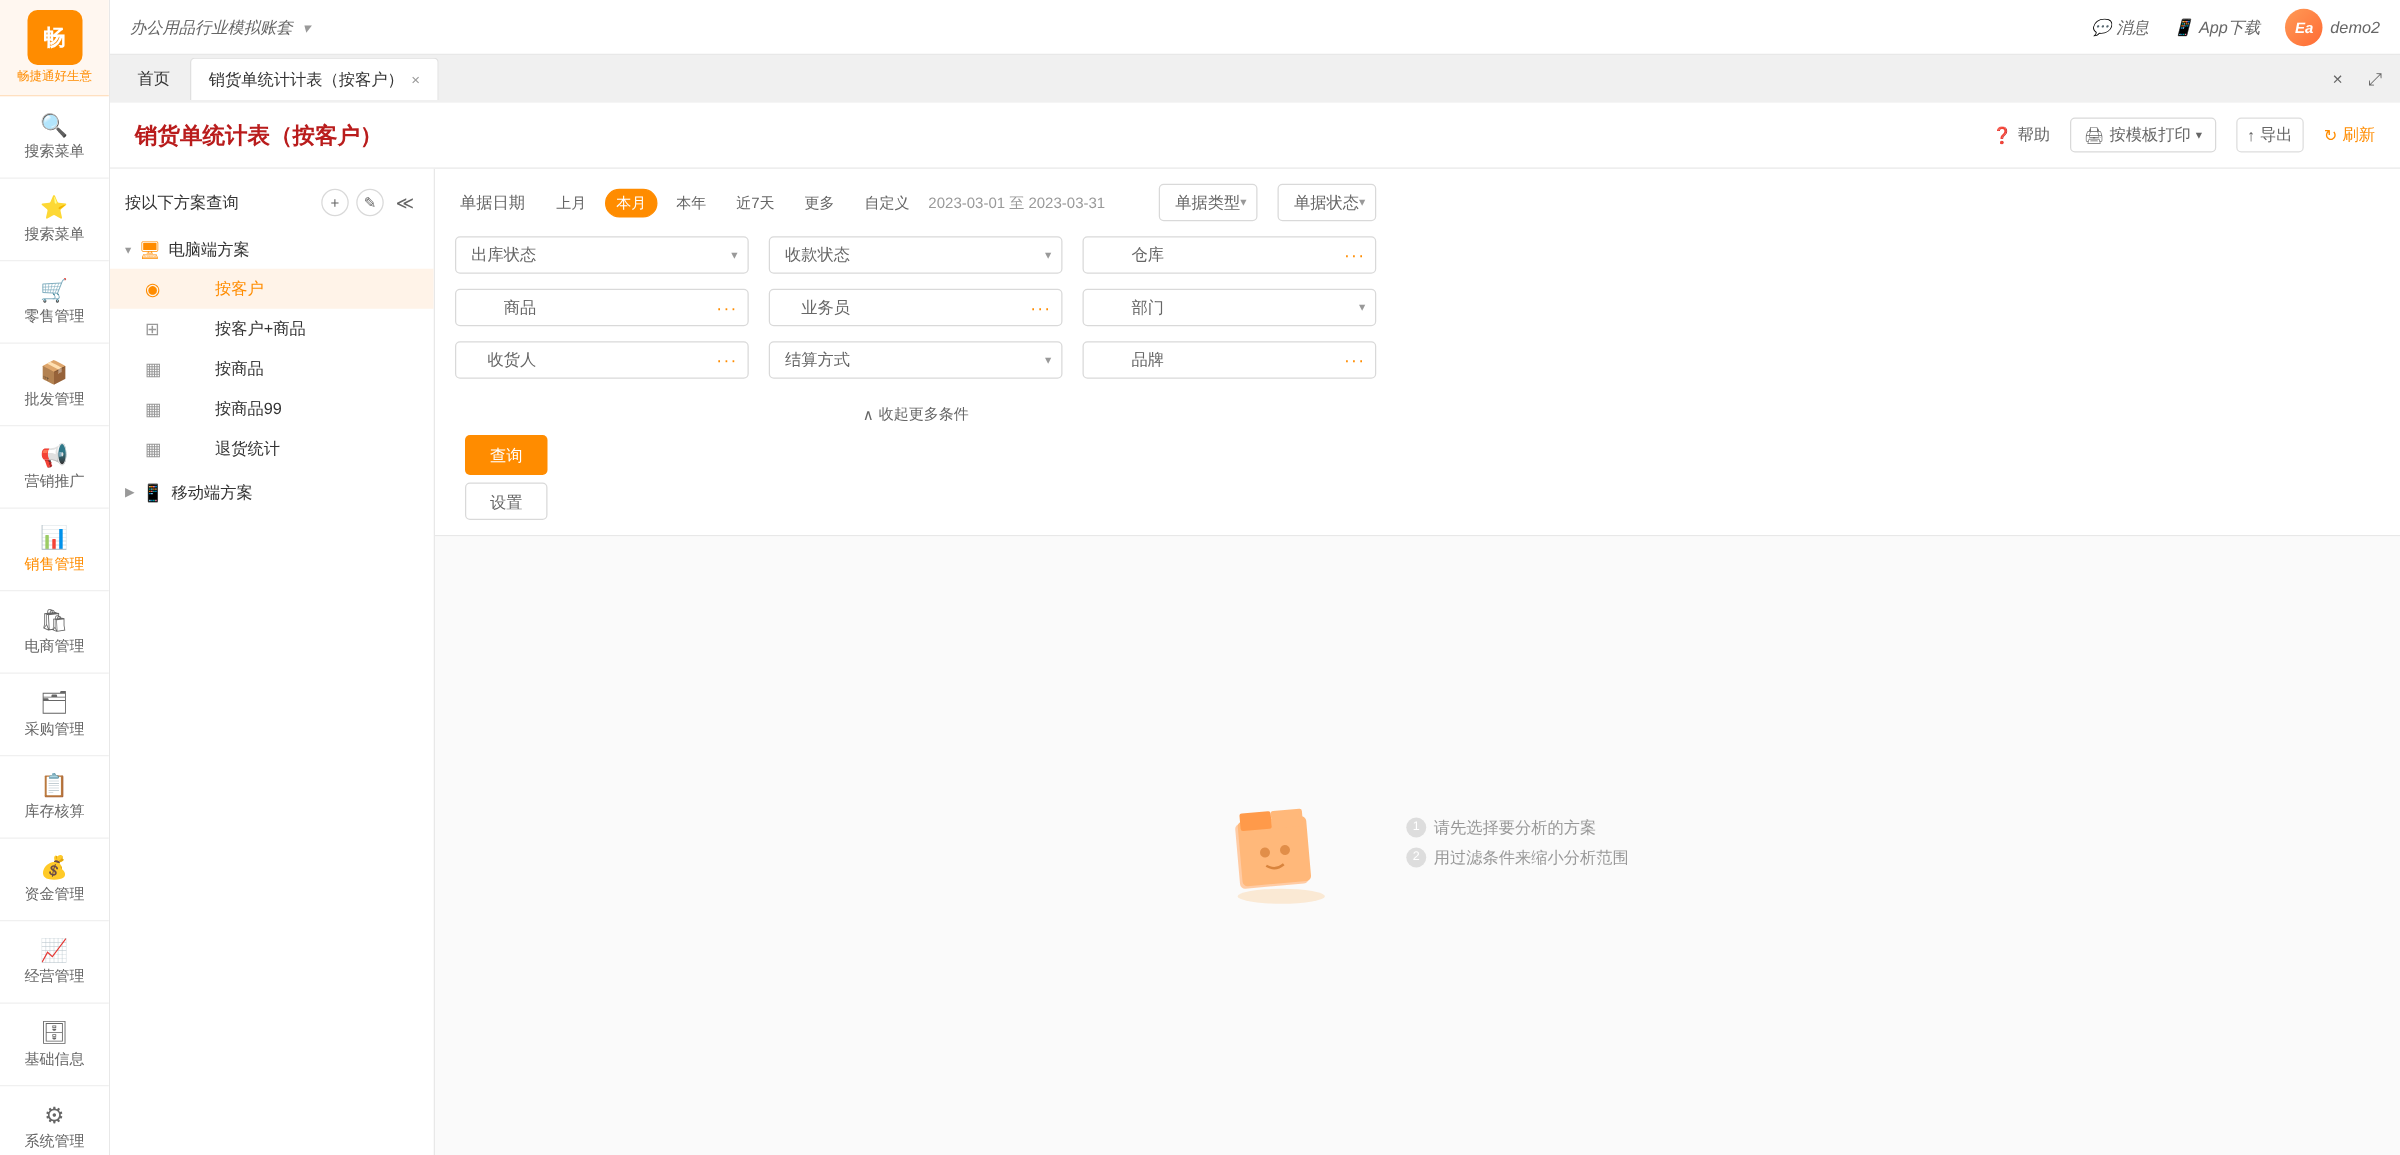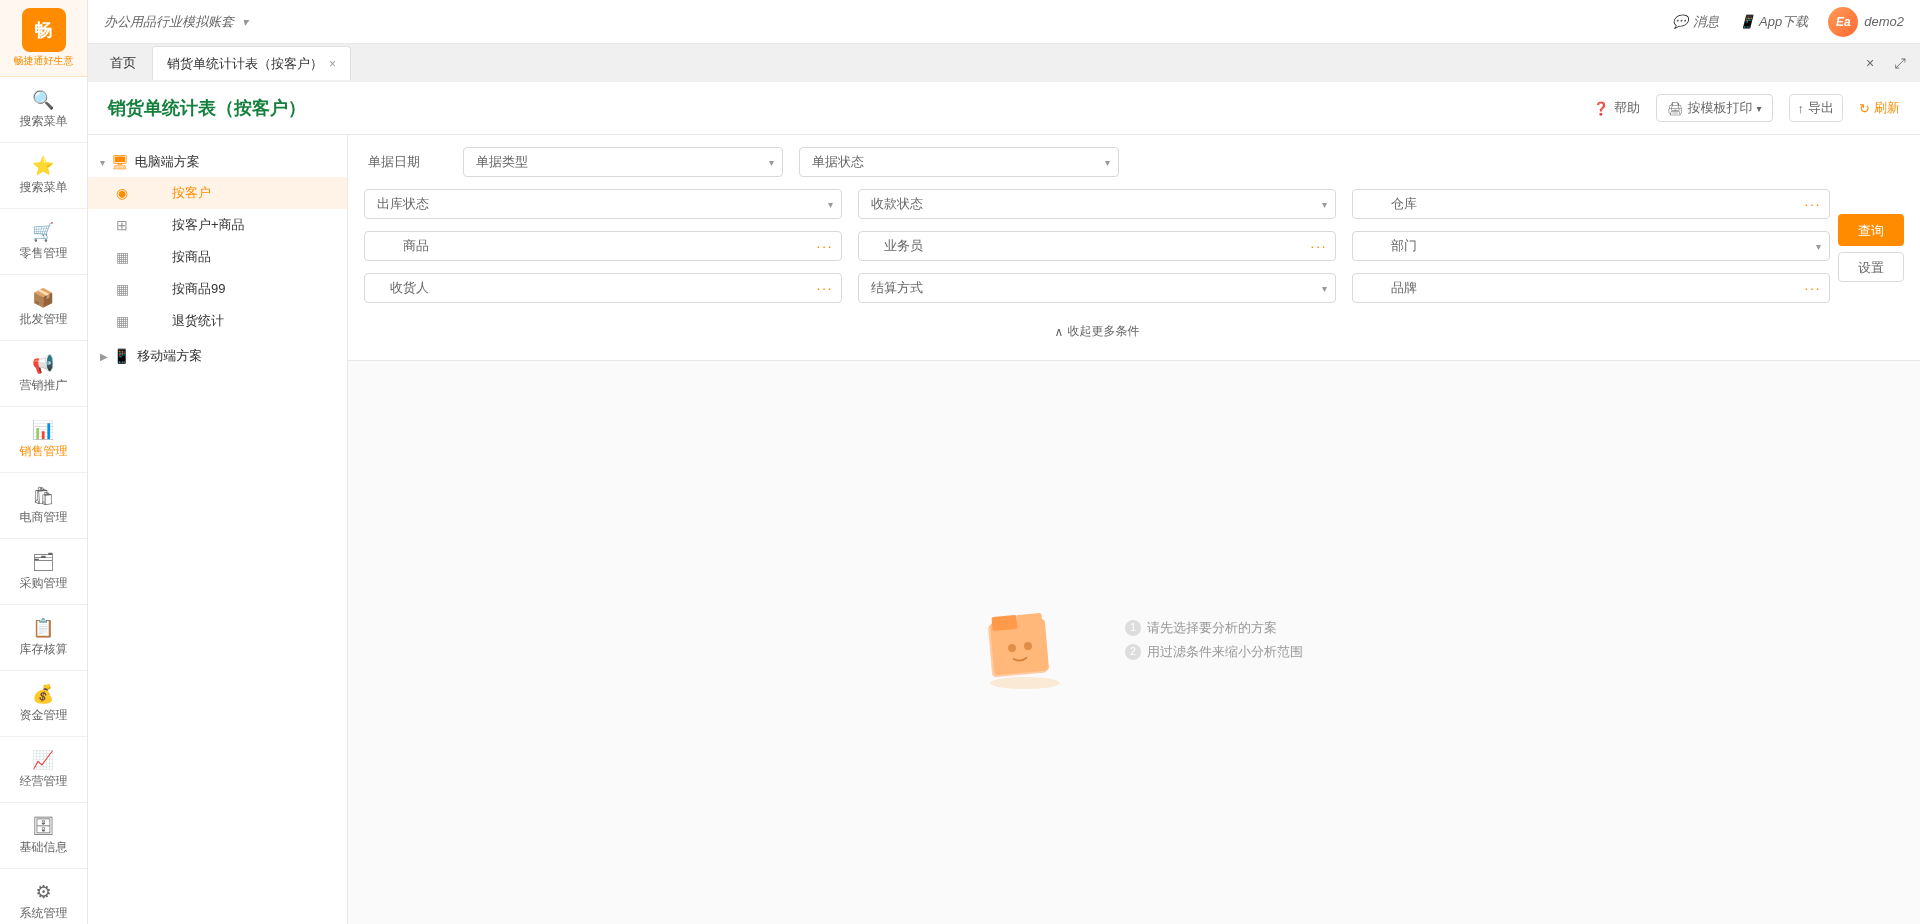--- a/index.html
+++ b/index.html
@@ -30,21 +30,21 @@
     .tab-bar { height: 38px; background: #f0f0f0; display: flex; align-items: center; flex-shrink: 0; padding: 0 8px; gap: 2px; }
     .tab { height: 34px; display: flex; align-items: center; padding: 0 14px; border-radius: 4px 4px 0 0; cursor: pointer; font-size: 13px; gap: 6px; }
     .tab.home-tab { background: transparent; color: #333; }
     .tab.active-tab { background: #fff; color: #333; border: 1px solid #e0e0e0; border-bottom: none; }
     .tab .tab-close { font-size: 12px; color: #999; cursor: pointer; }
     .window-controls { margin-left: auto; display: flex; gap: 6px; }
     .win-btn { width: 24px; height: 24px; border-radius: 50%; display: flex; align-items: center; justify-content: center; cursor: pointer; font-size: 14px; color: #666; }
 
     
     .page-header { background: #fff; padding: 12px 20px; border-bottom: 1px solid #e8e8e8; display: flex; align-items: center; justify-content: space-between; flex-shrink: 0; }
-    .page-title { font-size: 18px; font-weight: bold; color: #15803d; }
+    .page-title { font-size: 18px; font-weight: bold; color: #b91c1c; }
     .page-actions { display: flex; align-items: center; gap: 16px; }
     .action-btn { display: flex; align-items: center; gap: 4px; cursor: pointer; color: #666; font-size: 13px; }
     .export-btn { display: flex; align-items: center; gap: 4px; cursor: pointer; color: #666; font-size: 13px; padding: 4px 8px; border: 1px solid #ddd; border-radius: 4px; }
     .refresh-btn { display: flex; align-items: center; gap: 4px; cursor: pointer; color: #ff8c00; font-size: 13px; }
     .filter-row { display: flex; align-items: center; gap: 16px; margin-bottom: 12px; }
     .filter-row:last-child { margin-bottom: 0; }
     .filter-label { color: #666; font-size: 13px; white-space: nowrap; min-width: 56px; text-align: right; }
     .filter-date-area { display: flex; align-items: center; gap: 6px; }
     .date-quick-btn { padding: 2px 8px; border-radius: 3px; font-size: 12px; cursor: pointer; border: 1px solid transparent; color: #666; }
     .date-quick-btn.active { background: #ff8c00; color: #fff; border-color: #ff8c00; border-radius: 12px; }
@@ -85,21 +85,21 @@
 
     
     .query-btn { background: #ff8c00; color: #fff; border: none; padding: 8px 20px; border-radius: 4px; cursor: pointer; font-size: 13px; height: 32px; }
     .setting-btn { background: #fff; color: #666; border: 1px solid #d9d9d9; padding: 6px 16px; border-radius: 4px; cursor: pointer; font-size: 13px; height: 30px; }
 
     .btn-group { display: flex; flex-direction: column; gap: 6px; margin-left: 8px; }
 
     
     .content-wrapper { display: flex; flex: 1; flex-direction: column; overflow: hidden; }
 
-    .filter-actions-row { display: flex; align-items: center; }
+    .filter-actions-row { display: flex; align-items: flex-start; flex-direction: column; }
     .filter-inputs { flex: 1; }
   </style>
 </head>
 <body>
 
 <div class="sidebar">
   <div class="sidebar-logo">
     <div class="logo-icon">畅</div>
     <div class="logo-text">畅捷通好生意</div>
   </div>
@@ -216,20 +216,28 @@
         <div class="refresh-btn">
           <span>↻</span>
           <span>刷新</span>
         </div>
       </div>
     </div>
 
     <div class="split-layout">
 
       <div class="scheme-panel">
+        <div class="scheme-panel-header">
+          <span class="scheme-panel-title">按以下方案查询</span>
+          <div class="scheme-panel-actions">
+            <div class="scheme-action-btn">+</div>
+            <div class="scheme-action-btn">✎</div>
+            <div class="scheme-collapse-btn">≪</div>
+          </div>
+        </div>
 
         <div class="scheme-group">
           <div class="scheme-group-header">
             <span class="scheme-group-arrow">▾</span>
             <span class="scheme-group-icon">🖥</span>
             <span>电脑端方案</span>
           </div>
 
           <div class="scheme-sub-group">
             <div class="scheme-item active">
@@ -265,20 +273,29 @@
       </div>
 
       <div class="right-area">
 
         <div class="right-filter">
           <div class="filter-actions-row">
             <div class="filter-inputs">
 
               <div class="filter-row">
                 <span class="filter-label">单据日期</span>
+                <div class="filter-date-area">
+                  <span class="date-quick-btn">上月</span>
+                  <span class="date-quick-btn active">本月</span>
+                  <span class="date-quick-btn">本年</span>
+                  <span class="date-quick-btn">近7天</span>
+                  <span class="date-quick-btn">更多</span>
+                  <span class="date-quick-btn">自定义</span>
+                  <span class="date-range">2023-03-01 至 2023-03-31</span>
+                </div>
                 <div class="filter-select" style="max-width:320px; margin-left:27px;">
                   <span class="filter-label">单据类型</span>
                   <span class="select-arrow">▾</span>
                 </div>
                 <div class="filter-select" style="max-width:320px;">
                   <span class="filter-label">单据状态</span>
                   <span class="select-arrow">▾</span>
                 </div>
               </div>
 

